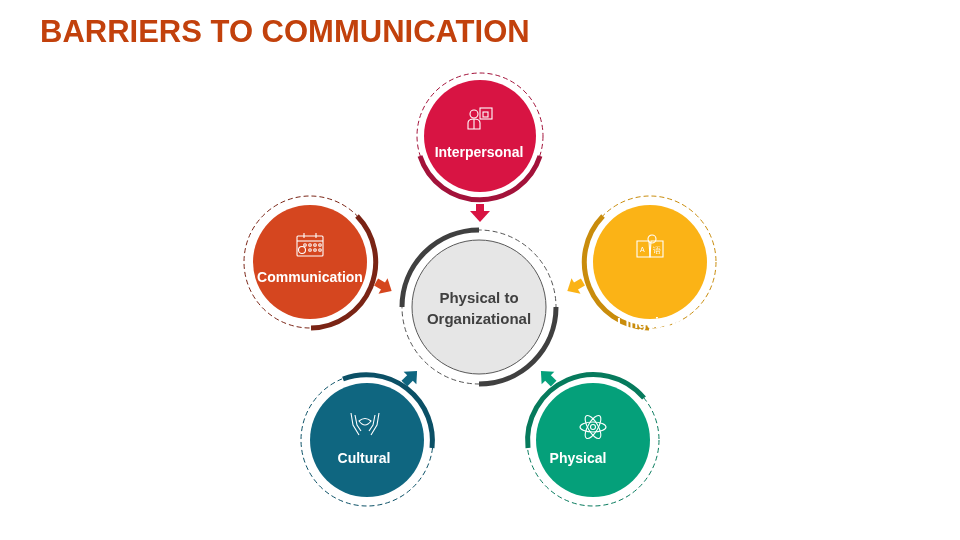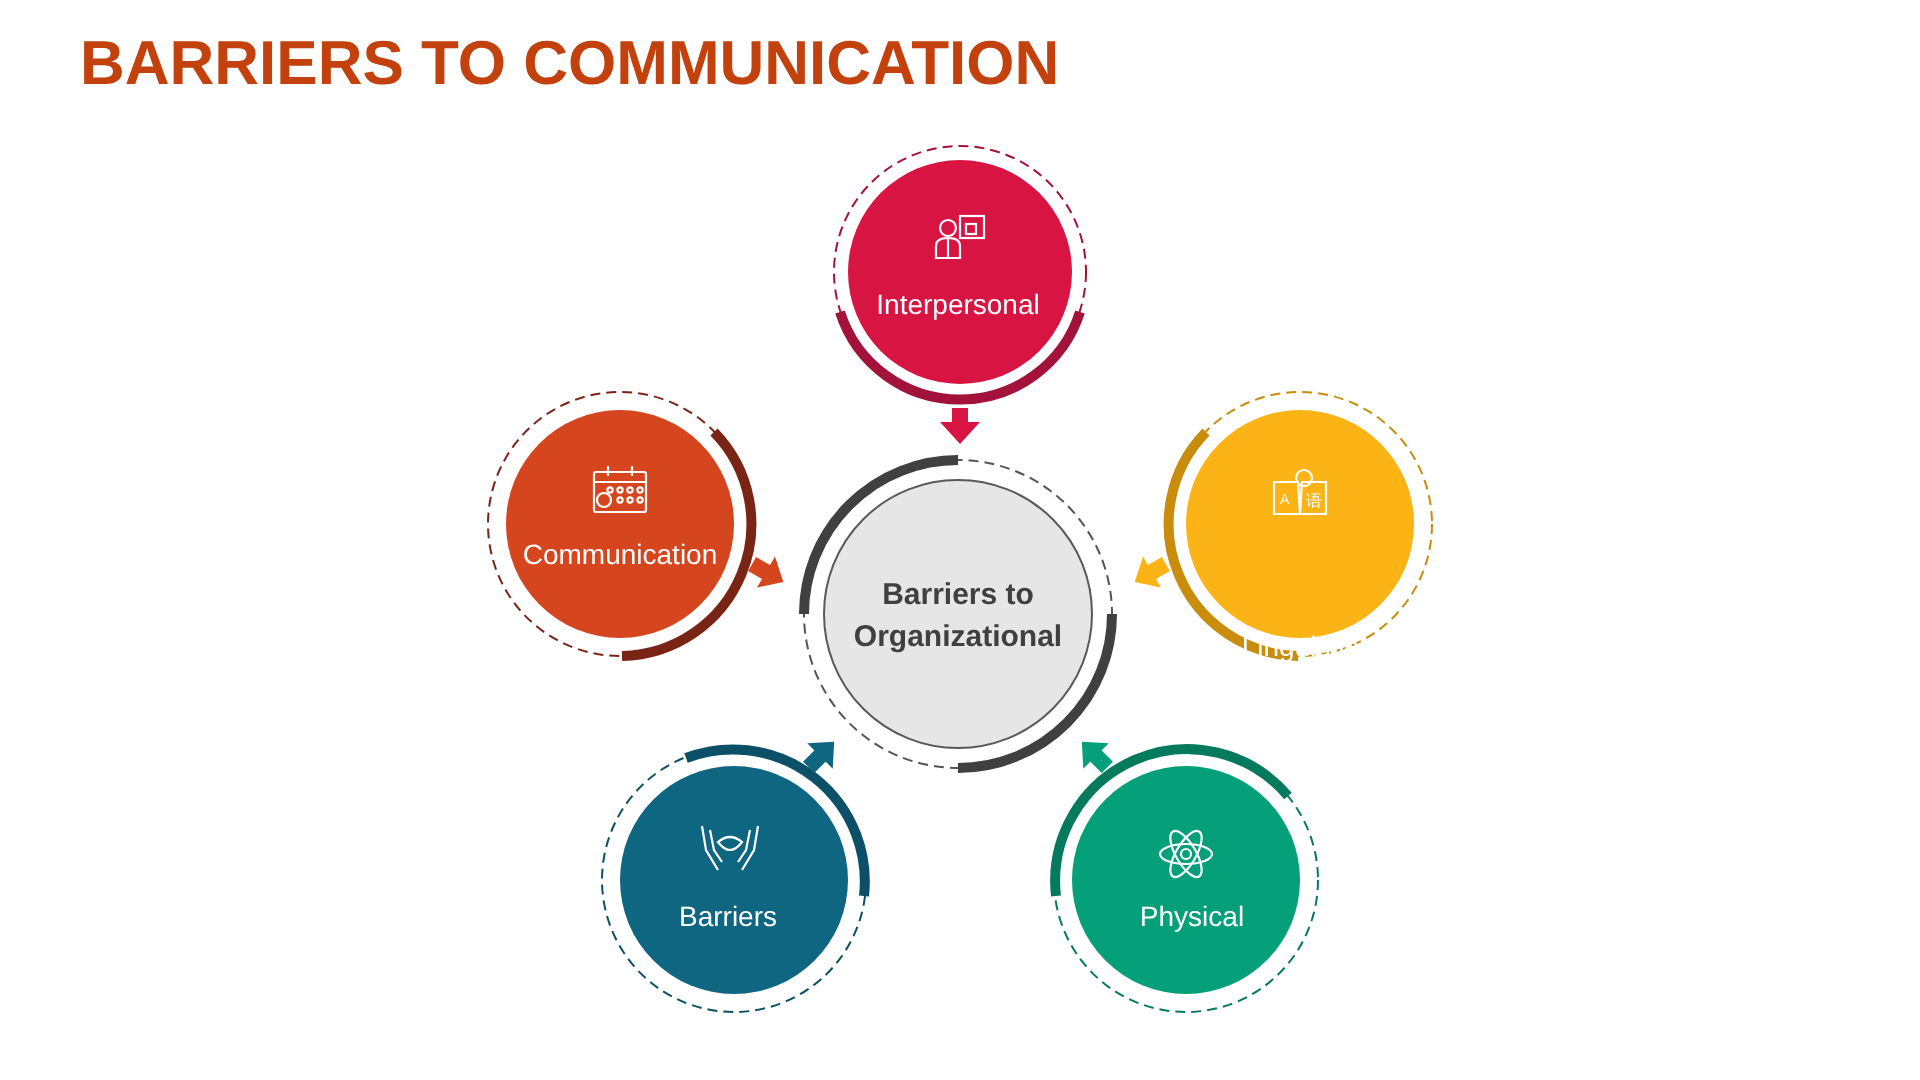--- a/index.html
+++ b/index.html
@@ -1,19 +1,19 @@
 <!DOCTYPE html>
 <html><head>
 <meta charset="utf-8">
 <style>
   html,body{margin:0;padding:0;background:#ffffff;}
   body{width:960px;height:540px;position:relative;overflow:hidden;font-family:"Liberation Sans","DejaVu Sans",sans-serif;}
   .title{position:absolute;left:40px;top:14px;font-size:31px;font-weight:bold;color:#c2410c;letter-spacing:0px;white-space:nowrap;}
   svg.diagram{position:absolute;left:0;top:0;}
-  .lbl{position:absolute;color:#ffffff;font-weight:normal;font-size:14px;text-align:center;transform:translate(-50%,-50%);white-space:nowrap;}
+  .lbl{position:absolute;color:#ffffff;font-weight:bold;font-size:14px;text-align:center;transform:translate(-50%,-50%);white-space:nowrap;}
   .center-lbl{position:absolute;color:#404040;font-weight:bold;font-size:15px;text-align:center;transform:translate(-50%,-50%);line-height:21px;width:140px;}
 </style>
 </head>
 <body>
 
 <div class="title">BARRIERS TO COMMUNICATION</div>
 
 <svg class="diagram" width="960" height="540" viewBox="0 0 960 540">
 
   <g>
@@ -112,19 +112,19 @@
     <ellipse cx="0" cy="0" rx="13" ry="5"></ellipse>
     <ellipse cx="0" cy="0" rx="13" ry="5" transform="rotate(60)"></ellipse>
     <ellipse cx="0" cy="0" rx="13" ry="5" transform="rotate(-60)"></ellipse>
     <circle cx="0" cy="0" r="2.5"></circle>
   </g>
 </svg>
 
 <div class="lbl" style="left:479px;top:152px;">Interpersonal</div>
 <div class="lbl" style="left:310px;top:277px;">Communication</div>
 <div class="lbl" style="left:650px;top:277px;margin-top:46px;">Linguistic</div>
-<div class="lbl" style="left:364px;top:458px;">Barriers</div>
-<div class="lbl" style="left:596px;top:458px;">Physical</div>
+<div class="lbl" style="left:364px;top:458px;">Cultural</div>
+<div class="lbl" style="left:578px;top:458px;">Physical</div>
 
 <div class="center-lbl" style="left:479px;top:308px;">
-  <div>Barriers to</div>
+  <div>Physical to</div>
   <div>Organizational</div>
 </div>
 
 </body></html>

